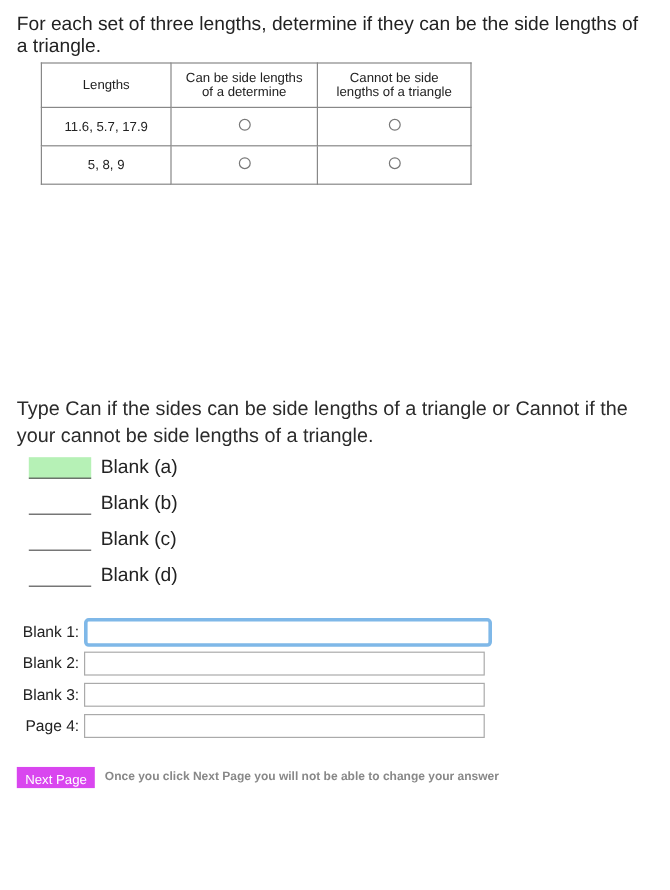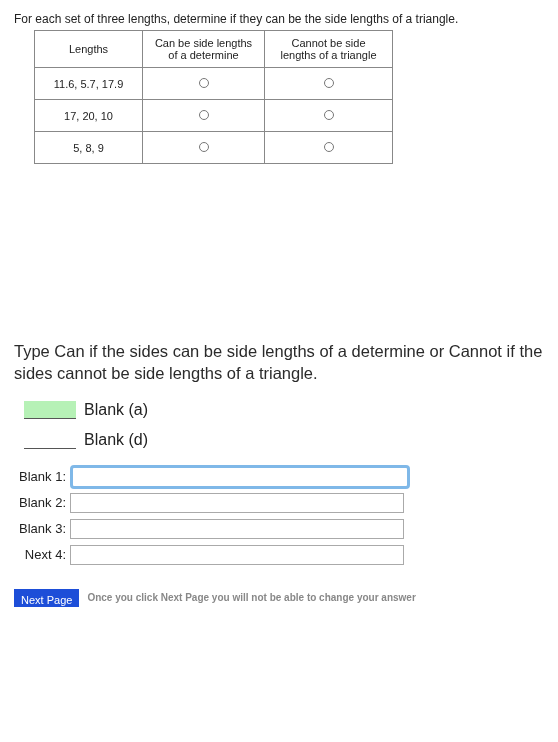--- a/index.html
+++ b/index.html
@@ -8,21 +8,21 @@
     padding: 0;
     font-family: Arial, Helvetica, sans-serif;
     background: #fff;
     color: #222;
     width: 558px;
   }
   .top {
     padding: 12px 14px 6px 14px;
   }
   .question {
-    font-size: 12px;
+    font-size: 16px;
   }
   table.triangle {
     border-collapse: collapse;
     margin: 4px 0 0 20px;
     font-size: 11px;
     border-radius: 31px;
   }
   table.triangle th, table.triangle td {
     border: 1px solid #888;
     text-align: center;
@@ -54,21 +54,21 @@
     font-size: 16.5px;
     color: #2b2b2b;
     line-height: 1.35;
   }
   .blanks {
     padding: 6px 14px 0 14px;
     font-size: 16px;
   }
   .blank-row {
     display: flex;
-    align-items: flex-end;
+    align-items: flex-start;
     height: 28px;
     margin-bottom: 2px;
   }
   .blank-line {
     width: 52px;
     border-bottom: 1px solid #555;
     margin-left: 10px;
     margin-right: 8px;
     height: 18px;
   }
@@ -107,21 +107,21 @@
   }
   .footer {
     margin-top: 22px;
     padding: 0 14px 0 14px;
     display: flex;
     align-items: center;
     height: 18px;
     overflow: hidden;
   }
   .next-btn {
-    background: #1d4ed8;
+    background: #d946ef;
     color: #fff;
     font-size: 11px;
     padding: 4px 7px 0 7px;
     height: 18px;
     border: none;
     overflow: hidden;
     white-space: nowrap;
   }
   .footer-note {
     font-size: 10px;
@@ -147,63 +147,66 @@
         <th class="col-cannot">Cannot be side lengths of a triangle</th>
       </tr>
     </thead>
     <tbody>
       <tr>
         <td>11.6, 5.7, 17.9</td>
         <td><span class="radio-dot"></span></td>
         <td><span class="radio-dot"></span></td>
       </tr>
       <tr>
-        <td>17, 20, 10</td>
-        <td><span class="radio-dot"></span></td>
-        <td><span class="radio-dot"></span></td>
-      </tr>
-      <tr>
         <td>5, 8, 9</td>
         <td><span class="radio-dot"></span></td>
         <td><span class="radio-dot"></span></td>
       </tr>
     </tbody>
   </table>
 </div>
 
 <div class="gap"></div>
 
-<div class="instruct">Type Can if the sides can be side lengths of a determine or Cannot if the sides cannot be side lengths of a triangle.</div>
+<div class="instruct">Type Can if the sides can be side lengths of a triangle or Cannot if the your cannot be side lengths of a triangle.</div>
 
 <div class="blanks">
   <div class="blank-row">
     <span class="blank-line hl"></span>
     <span>Blank (a)</span>
   </div>
   <div class="blank-row">
     <span class="blank-line"></span>
+    <span>Blank (b)</span>
+  </div>
+  <div class="blank-row">
+    <span class="blank-line"></span>
+    <span>Blank (c)</span>
+  </div>
+  <div class="blank-row">
+    <span class="blank-line"></span>
     <span>Blank (d)</span>
   </div>
 </div>
 
 <div class="answer-area">
   <div class="ans-row">
     <span class="ans-label">Blank 1:</span>
     <input class="ans-input focused" value="" style="">
   </div>
   <div class="ans-row">
     <span class="ans-label">Blank 2:</span>
     <input class="ans-input" value="" style="">
   </div>
   <div class="ans-row">
     <span class="ans-label">Blank 3:</span>
     <input class="ans-input" value="" style="">
   </div>
   <div class="ans-row">
-    <span class="ans-label">Next 4:</span>
+    <span class="ans-label">Page 4:</span>
     <input class="ans-input" value="" style="">
   </div>
 </div>
 
 <div class="footer">
   <button class="next-btn">Next Page</button>
   <span class="footer-note">Once you click Next Page you will not be able to change your answer</span>
 </div>
 
 </body></html>

